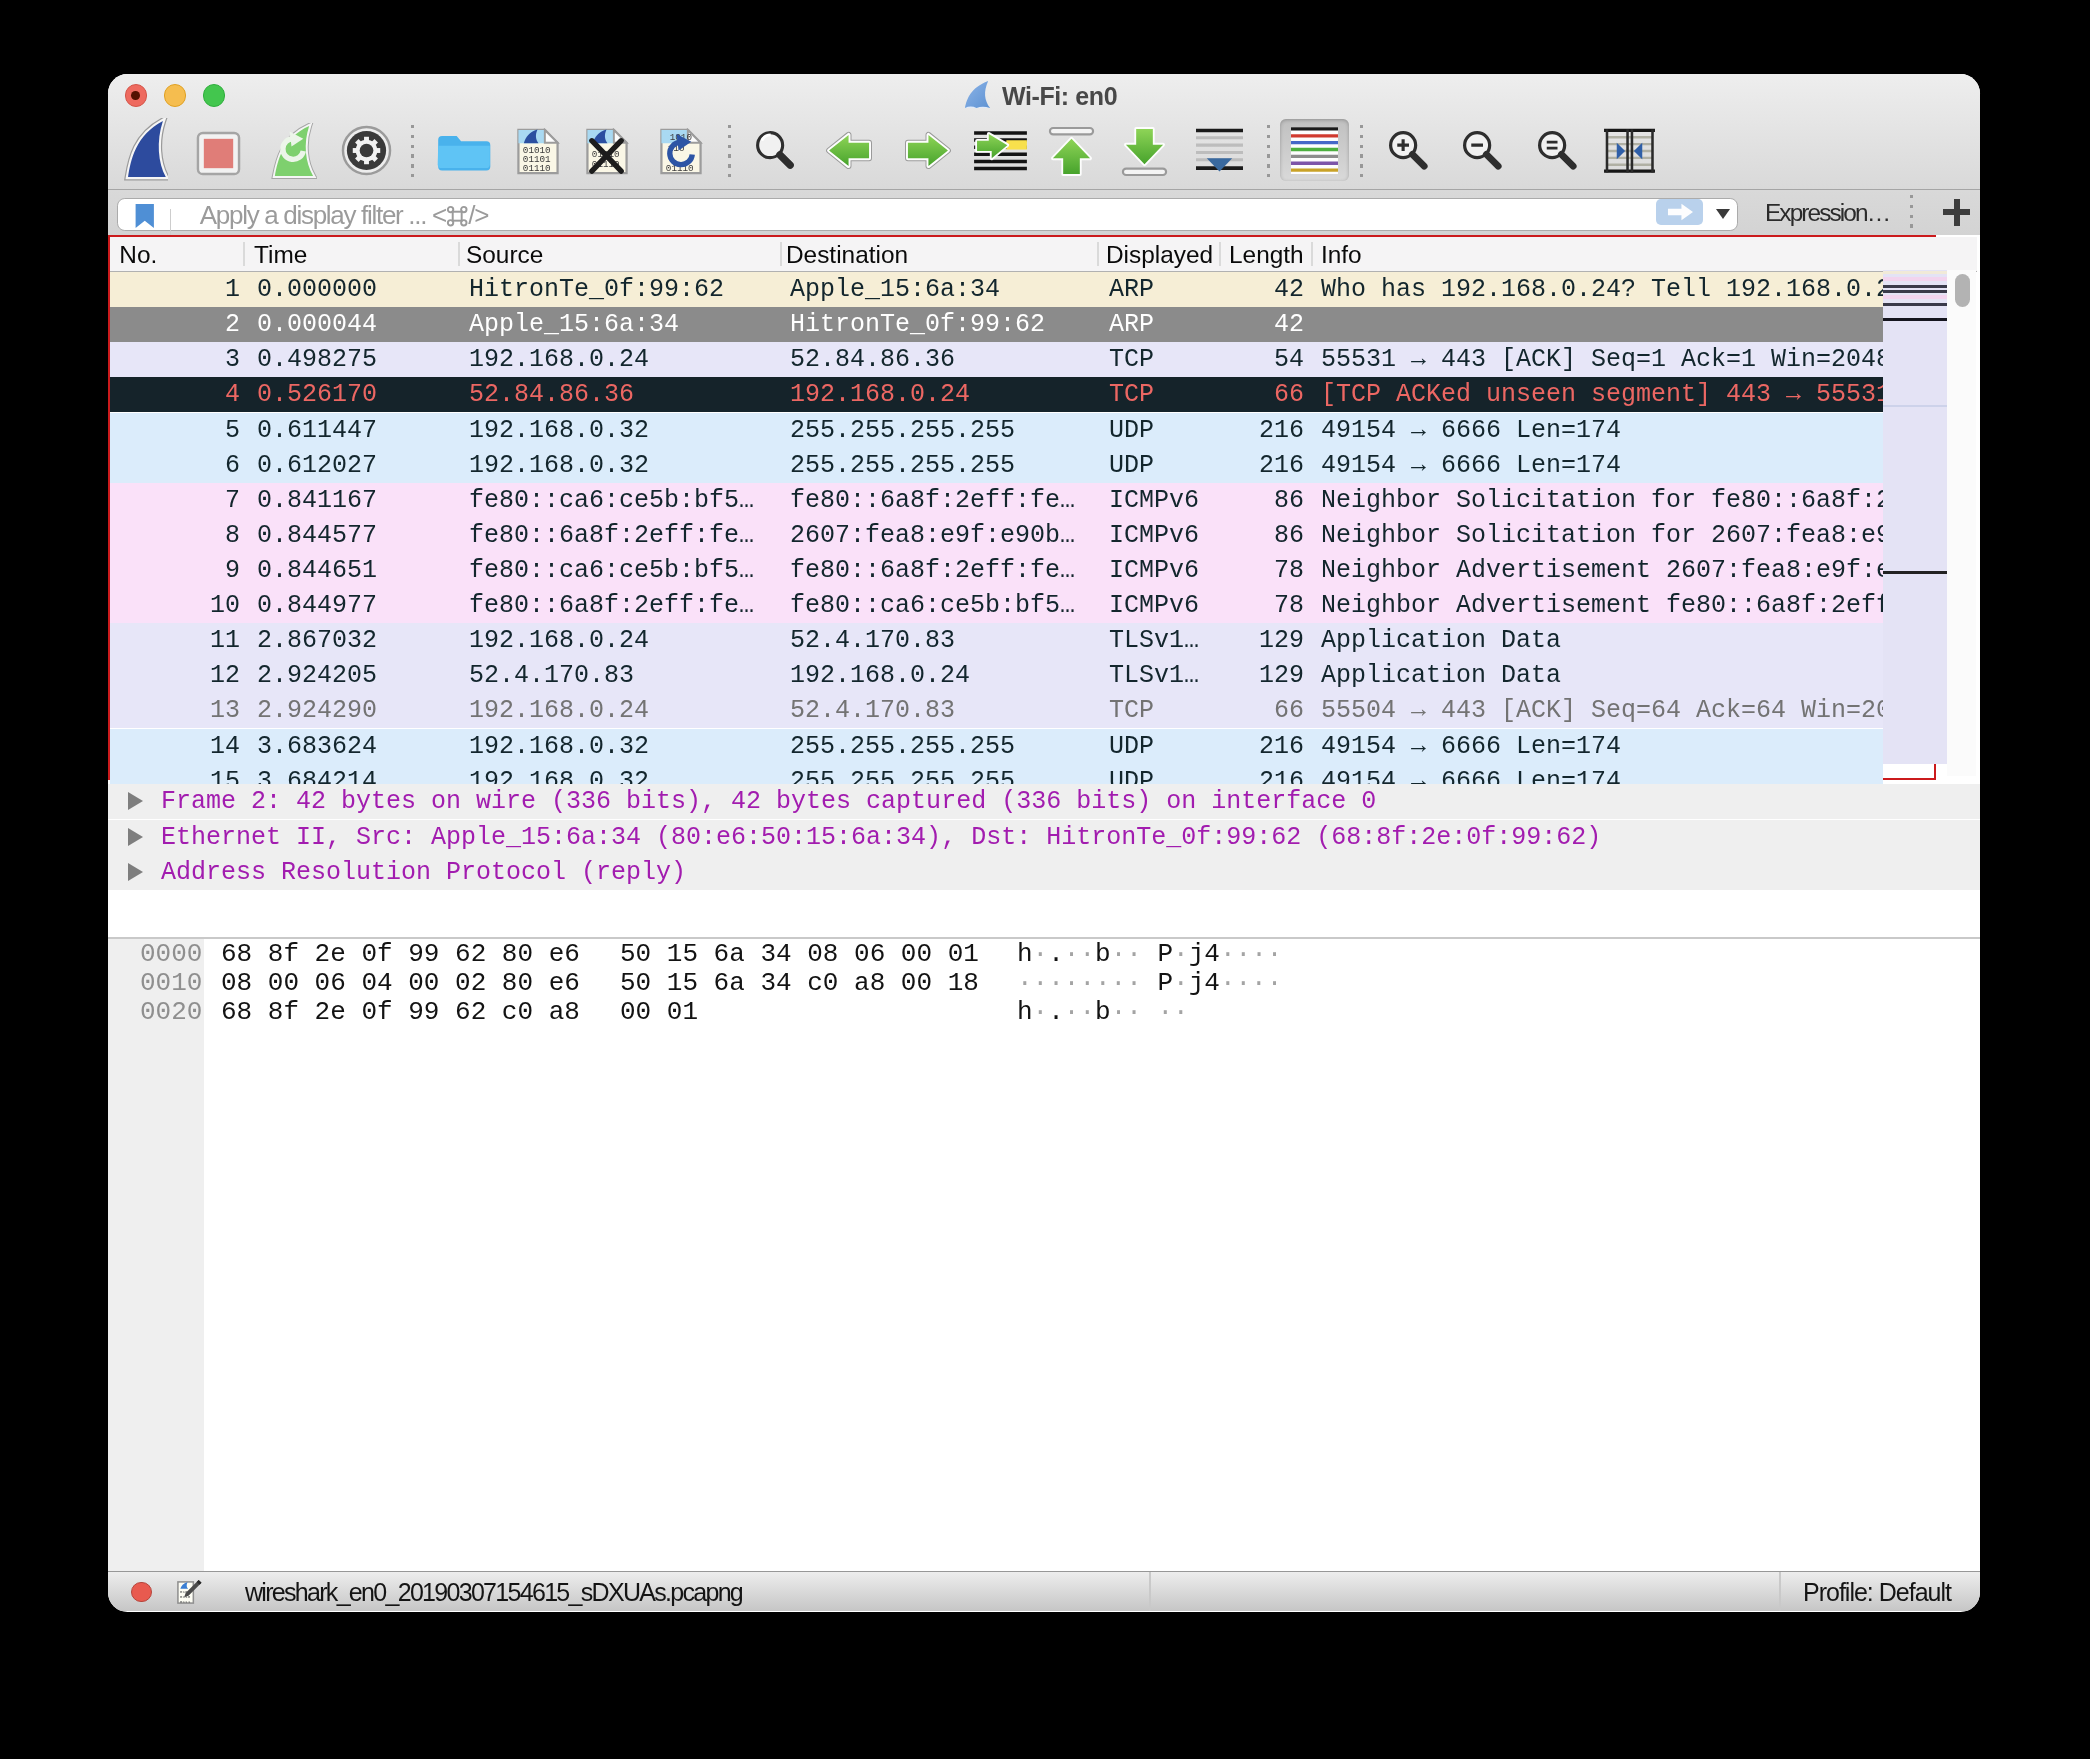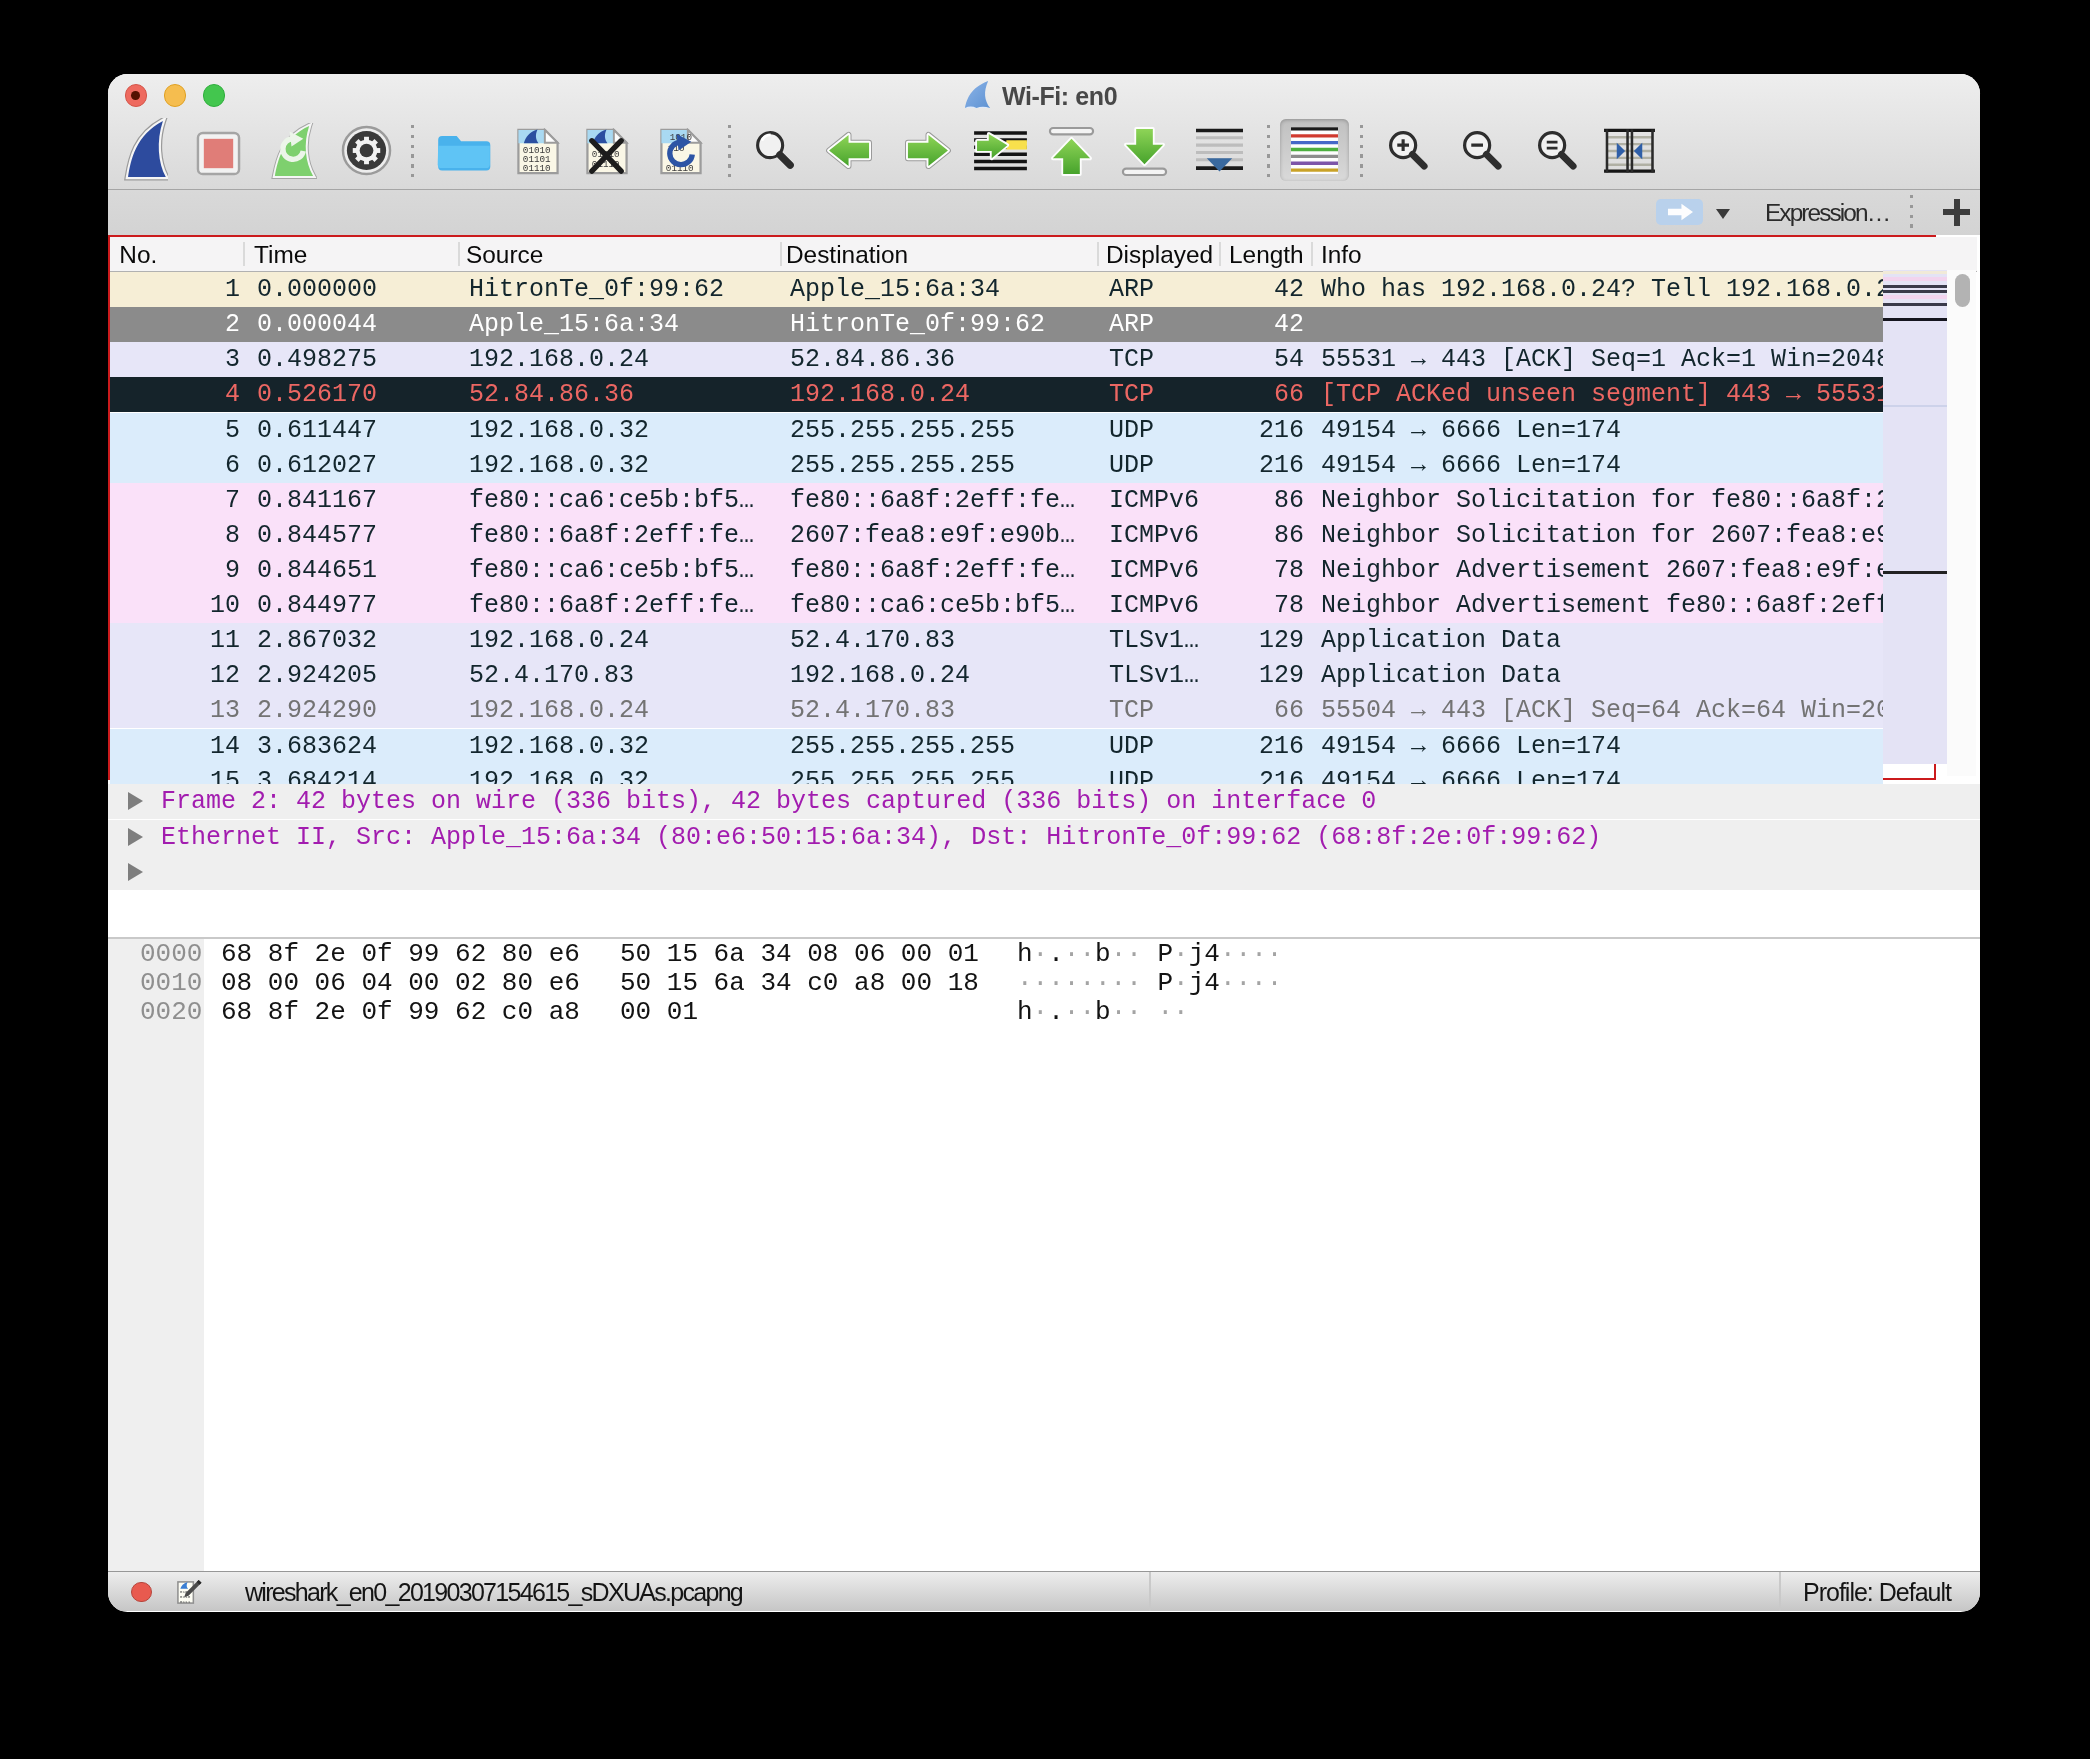--- a/index.html
+++ b/index.html
@@ -246,20 +246,35 @@
           <path d="M3 1.5 v44"></path>
           <path d="M24 1.5 v44"></path>
           <path d="M28.5 1.5 v44"></path>
           <path d="M49.5 1.5 v44"></path>
         </g>
       <path d="M13 15 l8.5 8.5 -8.5 8.5 z" fill="#2f5fa8"></path>
       <path d="M39 15 l-8.5 8.5 8.5 8.5 z" fill="#2f5fa8"></path>
     </svg>
   </div>
   <div id="filterbar">
+    <div id="fbox">
+      <div id="fdiv"></div>
+      <svg class="abs" style="left:16.6px;top:3.4px" width="21.5" height="26" viewBox="0 0 22 27">
+          <path d="M1.5 1 h19 v25 l-9.5-7.5 -9.5 7.5 z" fill="#4f8fd5"></path>
+        </svg>
+      <div id="fph">Apply a display filter ... &lt;<svg width="22.4" height="22.4" viewBox="0 0 24 24" style="vertical-align:-2.9px">
+            <g fill="none" stroke="#9b9b9b" stroke-width="2.1">
+              <rect x="7.2" y="7.2" width="9.6" height="9.6"></rect>
+              <circle cx="4.9" cy="4.9" r="2.9"></circle>
+              <circle cx="19.1" cy="4.9" r="2.9"></circle>
+              <circle cx="4.9" cy="19.1" r="2.9"></circle>
+              <circle cx="19.1" cy="19.1" r="2.9"></circle>
+            </g>
+          </svg>/&gt;</div>
+    </div>
     <div id="fbtn"><svg width="48" height="26" viewBox="0 0 49 27">
           <path d="M12 10 h14 v-5 l12 8.5 -12 8.5 v-5 h-14 z" fill="#fdfdfe"></path>
         </svg></div>
     <div id="fcaret"></div>
     <div id="fexp">Expression…</div>
     <div class="dotsep" style="left:1802px;top:4.9px;height:36px"></div>
     <div class="abs" style="left:1835px;top:8.8px;width:27px;height:27px">
         <div class="abs" style="left:0;top:10.7px;width:27px;height:5.9px;background:#3d3d3d"></div>
         <div class="abs" style="left:10.7px;top:0;width:5.9px;height:27px;background:#3d3d3d"></div>
       </div>
@@ -315,20 +330,21 @@
       <div class="drow" style="top:710px">
         <div class="dtri"></div>
         <div class="dtxt">Frame 2: 42 bytes on wire (336 bits), 42 bytes captured (336 bits) on interface 0</div>
       </div>
       <div class="drow" style="top:746px">
         <div class="dtri"></div>
         <div class="dtxt">Ethernet II, Src: Apple_15:6a:34 (80:e6:50:15:6a:34), Dst: HitronTe_0f:99:62 (68:8f:2e:0f:99:62)</div>
       </div>
       <div class="drow" style="top:781px">
         <div class="dtri"></div>
+        <div class="dtxt">Address Resolution Protocol (reply)</div>
       </div>
     </div>
   <div id="hex" class="mono">
     <div id="hexgut"></div>
     <div class="hxo" style="top:0px">0000</div>
     <div class="hxo" style="top:29px">0010</div>
     <div class="hxo" style="top:58px">0020</div>
     <div class="hxb" style="top:0px">68 8f 2e 0f 99 62 80 e6</div>
     <div class="hxb" style="top:29px">08 00 06 04 00 02 80 e6</div>
     <div class="hxb" style="top:58px">68 8f 2e 0f 99 62 c0 a8</div>

